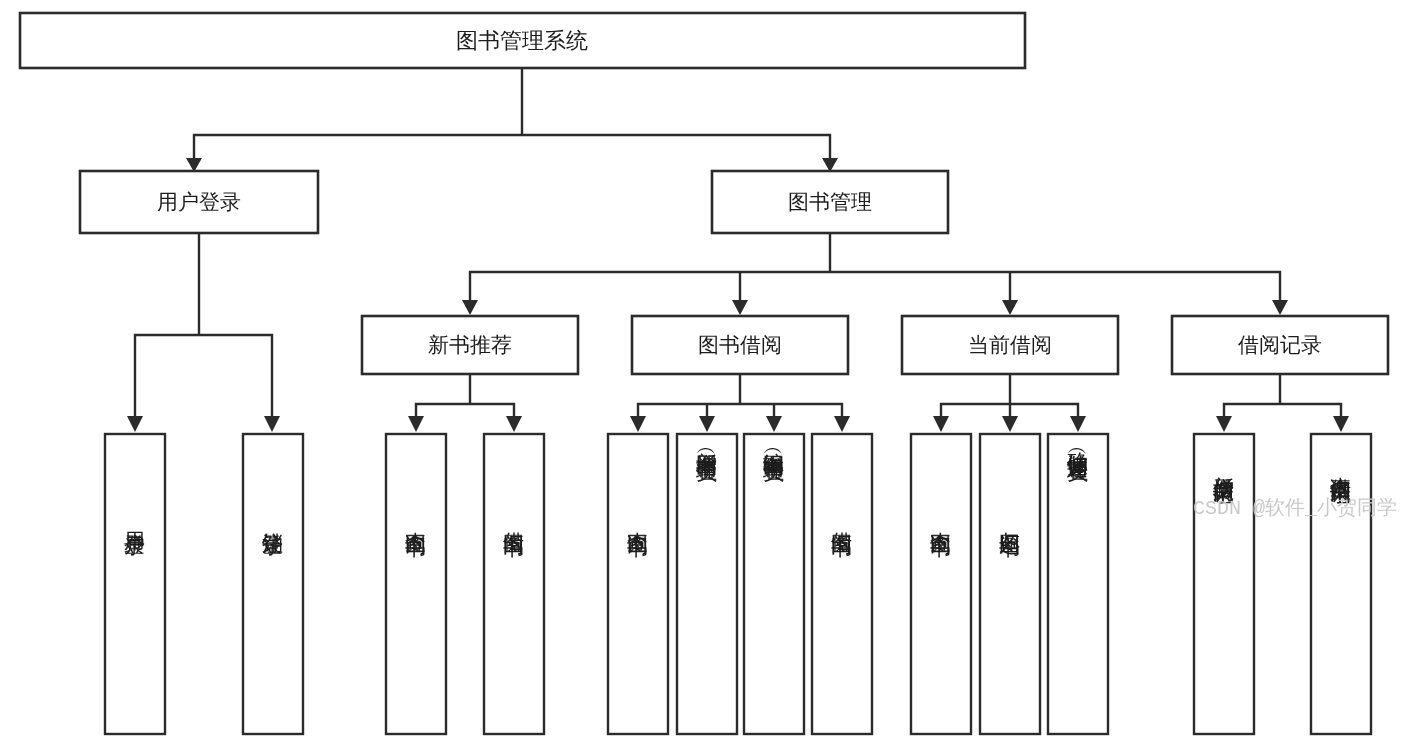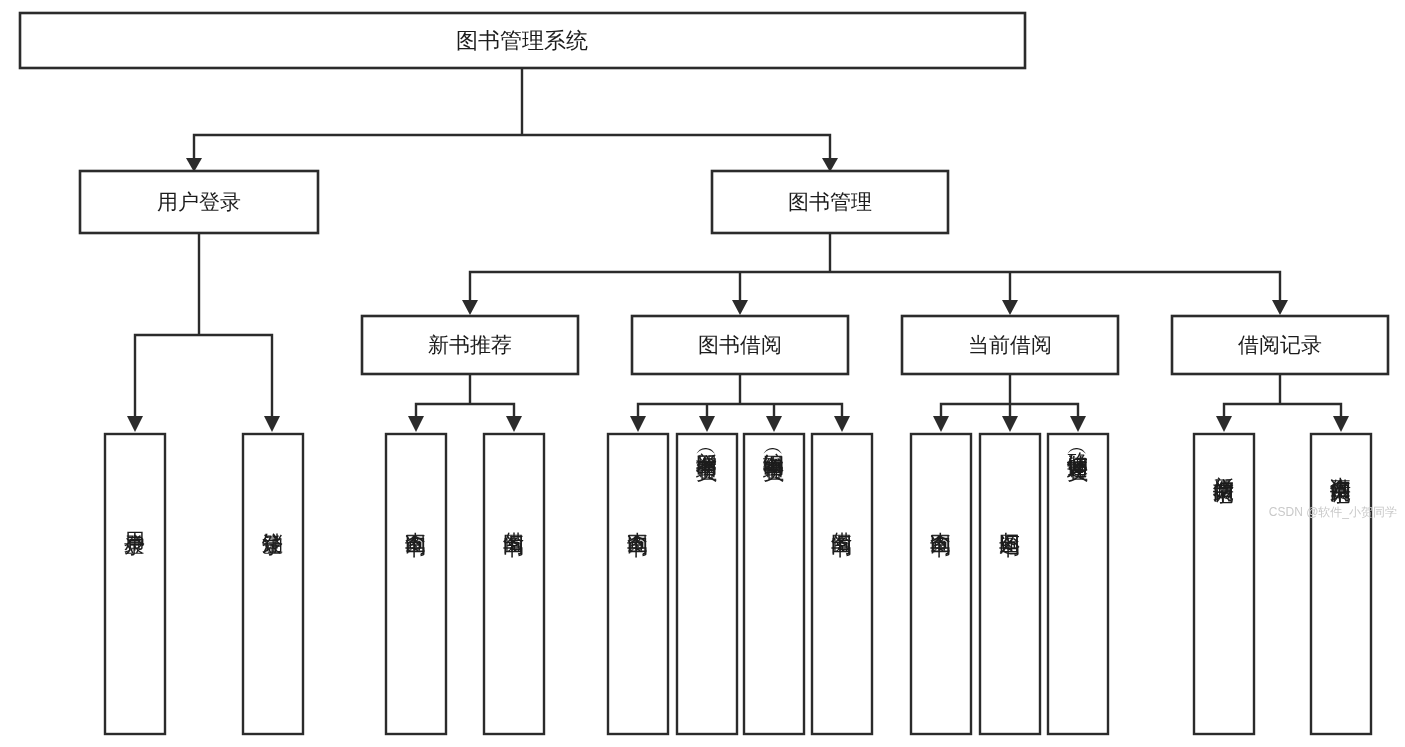--- a/index.html
+++ b/index.html
@@ -61,22 +61,22 @@
     fill: #1c1c1c;
     writing-mode: vertical-rl;
     text-orientation: upright;
     letter-spacing: 1.5px;
     text-anchor: middle;
   }
   .watermark {
     position: absolute;
     right: 8px;
     bottom: 4px;
-    font-family: Liberation Sans, sans-serif;
-    font-size: 12px;
+    font-family: Liberation Mono, monospace;
+    font-size: 20px;
     color: #c9c9c9;
     white-space: nowrap;
     pointer-events: none;
   }
 </style>
 </head>
 <body>
 
 <div id="diagram-root">
   <svg class="flow" viewBox="0 0 1405 747" xmlns="http://www.w3.org/2000/svg">

